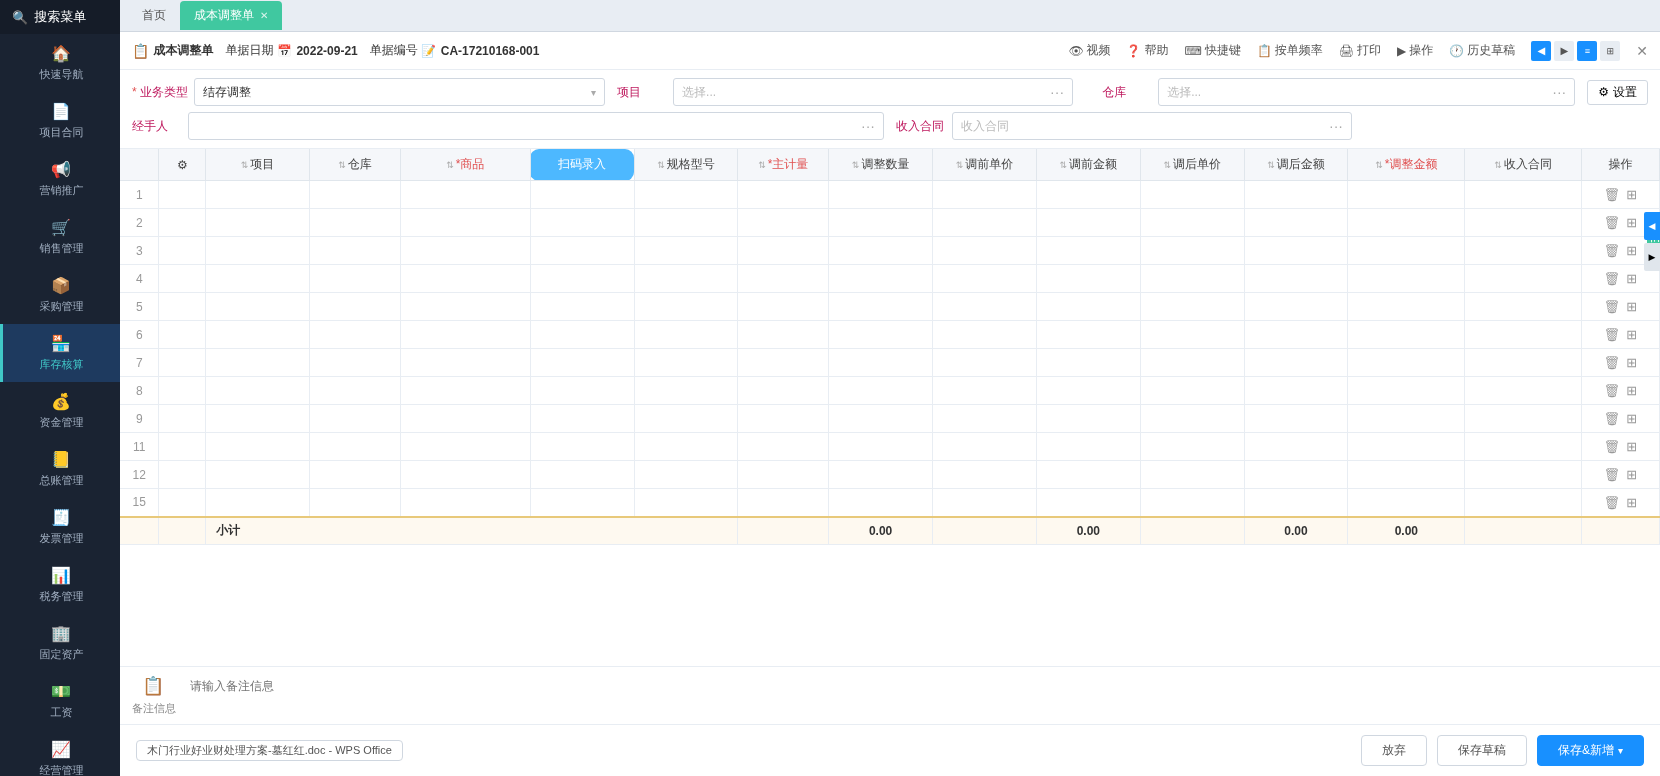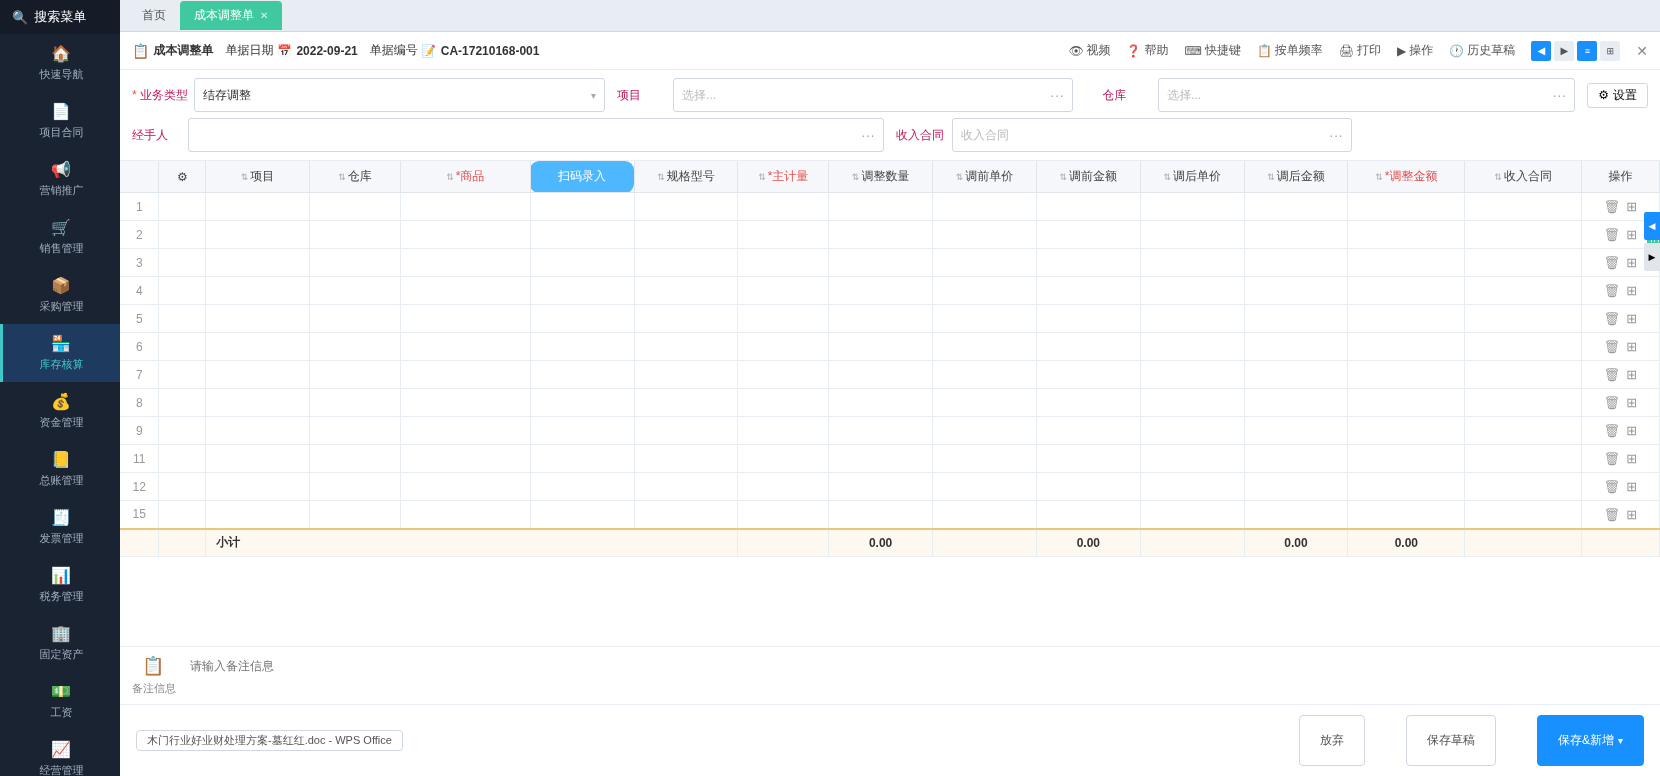--- a/index.html
+++ b/index.html
@@ -169,21 +169,21 @@
       border: 1px solid #d0d7e0;
       border-radius: 3px;
       padding: 3px 8px;
       font-size: 12px;
       color: #333;
       background: #fff;
       display: flex;
       align-items: center;
       justify-content: space-between;
       min-width: 120px;
-      height: 34px;
+      height: 28px;
     }
     .field-input .placeholder { color: #bbb; }
     .field-input .value { color: #333; }
     .field-input.wide { min-width: 200px; }
     .field-dropdown-arrow { color: #aaa; font-size: 10px; }
     .dots { color: #aaa; font-size: 14px; }
 
     
     .table-area {
       flex: 1;
@@ -278,28 +278,27 @@
       align-items: center;
       justify-content: space-between;
       padding: 10px 16px;
       border-top: 1px solid #e8edf3;
       background: #fff;
       flex-shrink: 0;
     }
     .footer-left { font-size: 12px; color: #555; }
     .footer-right { display: flex; gap: 10px; }
     .btn {
-      padding: 16px 20px;
+      padding: 6px 20px;
       border-radius: 4px;
       font-size: 12px;
       cursor: pointer;
       border: 1px solid #d0d7e0;
       background: #fff;
       color: #555;
-      margin-left: 31px;
     }
     .btn-primary {
       background: #1890ff;
       color: #fff;
       border-color: #1890ff;
       display: flex;
       align-items: center;
       gap: 4px;
     }
     .btn-dropdown-arrow { font-size: 10px; }

